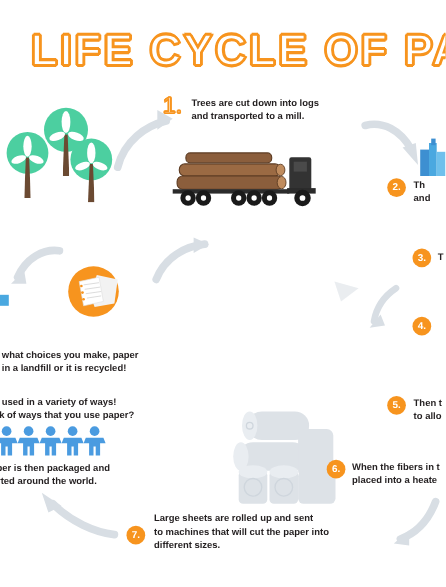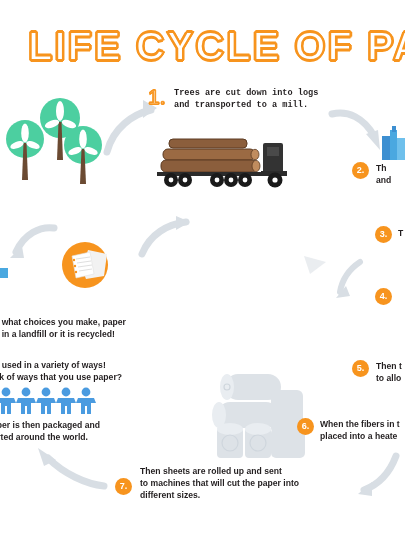--- a/index.html
+++ b/index.html
@@ -184,21 +184,21 @@
       </g>
     </svg>
   </div>
 
   <svg class="art" style="left:103px; top:100px;" width="58" height="58">
     <path d="M4,52 C10,28 30,14 48,10" stroke="#D8DEE4" stroke-width="7" fill="none" stroke-linecap="round"></path>
     <path d="M40,0 L54,8 L40,18 Z" fill="#D8DEE4"></path>
   </svg>
 
   <div class="num-outline" style="left:148px; top:86px;">1.</div>
-  <div class="step-text" style="left:174px; top:88px; width:150px;font-family:Liberation Mono, monospace;">Trees are cut down into logs
+  <div class="step-text" style="left:174px; top:88px; width:150px;">Trees are cut down into logs
 and transported to a mill.</div>
 
   <div class="art" style="left:155px; top:133px; width:135px; height:62px;">
     <svg width="135" height="62">
 
       <rect x="14" y="6" width="78" height="9" rx="4" fill="#8B5E3C" stroke="#5C3B22" stroke-width="1"></rect>
       <rect x="8" y="16" width="92" height="11" rx="5" fill="#9B6A43" stroke="#5C3B22" stroke-width="1"></rect>
       <rect x="6" y="27" width="96" height="12" rx="5" fill="#8B5E3C" stroke="#5C3B22" stroke-width="1"></rect>
 
       <ellipse cx="100" cy="21.5" rx="4" ry="5.2" fill="#C08C5E" stroke="#5C3B22" stroke-width="0.8"></ellipse>
@@ -363,21 +363,21 @@
   <div class="num-badge" style="left:297px; top:418px;">6.</div>
   <div class="step-text" style="left:320px; top:419px; width:100px;">When the fibers in t
 placed into a heate</div>
 
   <svg class="art" style="left:356px; top:452px;" width="46" height="46">
     <path d="M40,4 C34,20 24,32 8,38" stroke="#D8DEE4" stroke-width="7" fill="none" stroke-linecap="round"></path>
     <path d="M16,30 L2,42 L16,44 Z" fill="#D8DEE4"></path>
   </svg>
 
   <div class="num-badge" style="left:115px; top:478px;">7.</div>
-  <div class="step-text" style="left:140px; top:466px; width:180px;">Then sheets are rolled up and sent
+  <div class="step-text" style="left:140px; top:466px; width:180px;">Large sheets are rolled up and sent
 to machines that will cut the paper into
 different sizes.</div>
 
   <svg class="art" style="left:32px; top:444px;" width="76" height="52">
     <path d="M72,42 C54,40 32,30 16,14" stroke="#D8DEE4" stroke-width="7" fill="none" stroke-linecap="round"></path>
     <path d="M24,16 L6,4 L12,22 Z" fill="#D8DEE4"></path>
   </svg>
 
 </div>
 

